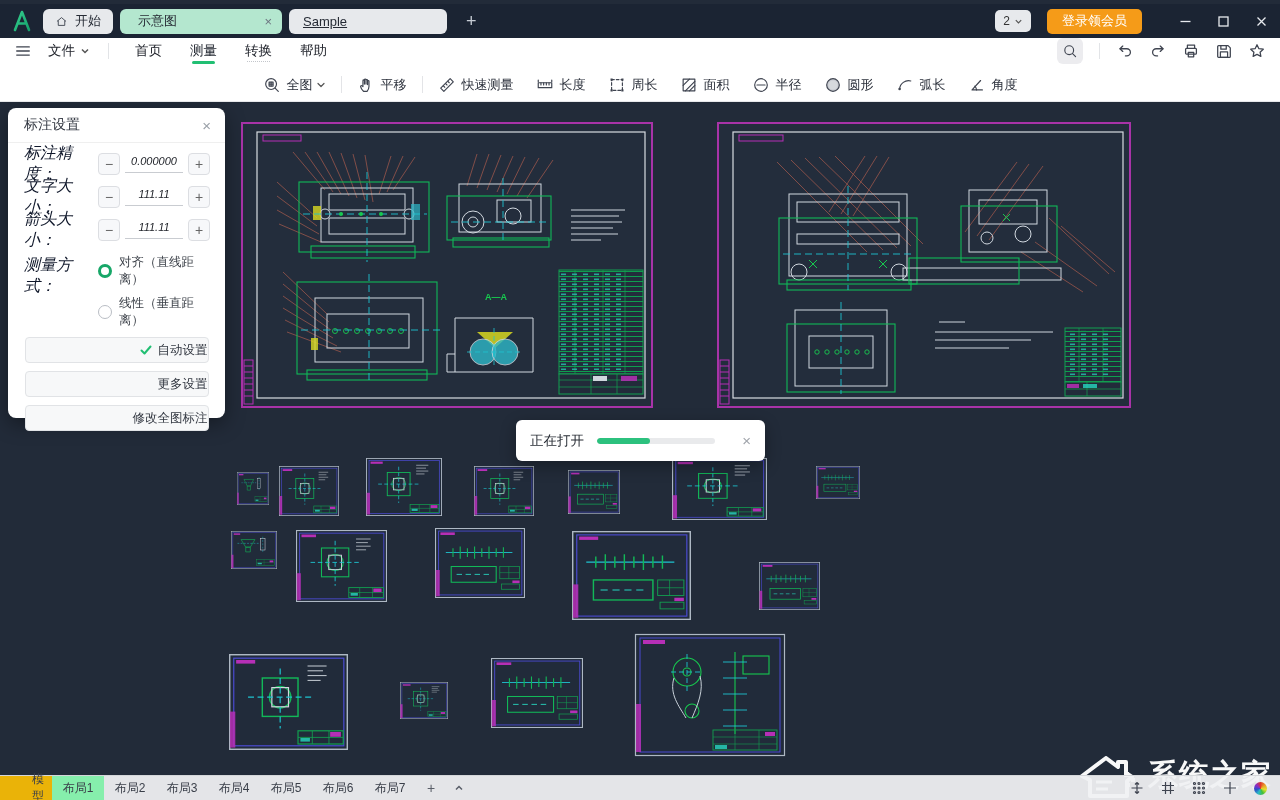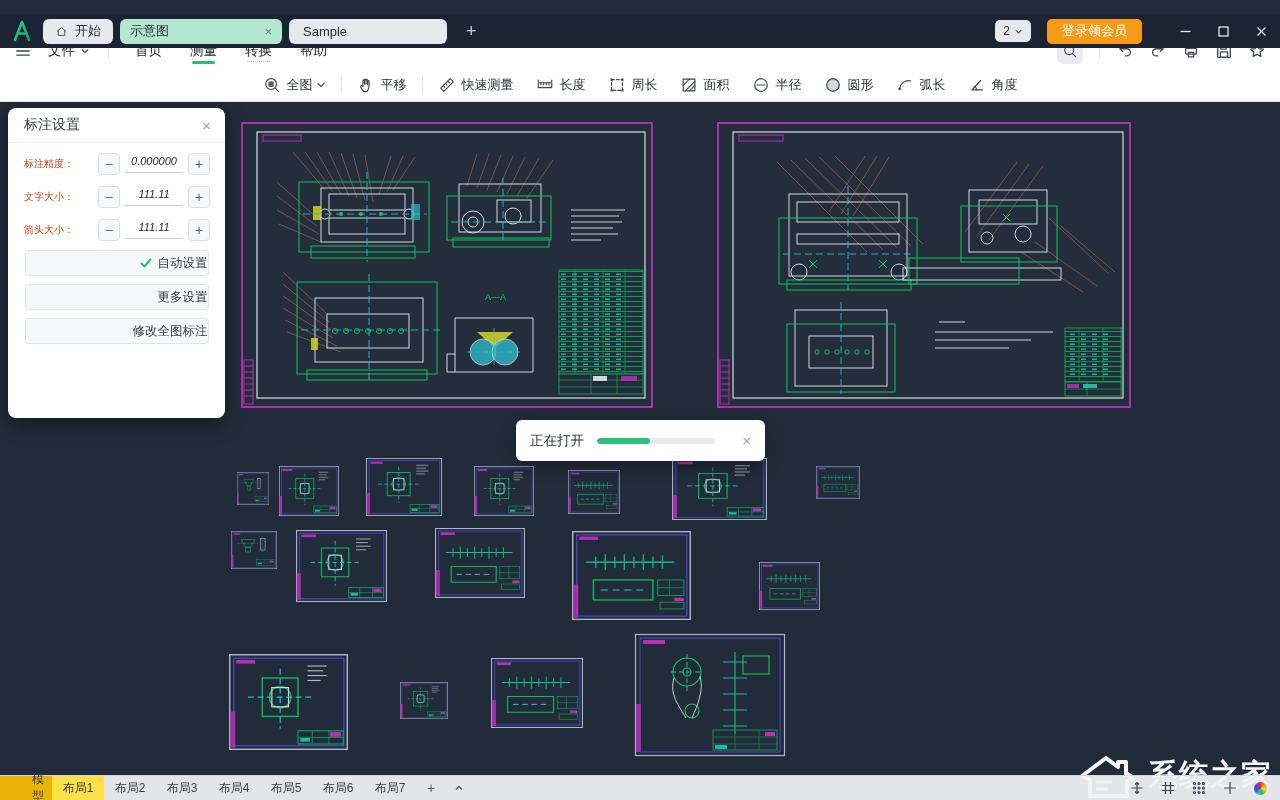--- a/index.html
+++ b/index.html
@@ -1,26 +1,26 @@
 <!DOCTYPE html>
 <html><head>
 <meta charset="utf-8">
 <style>
   * { margin:0; padding:0; box-sizing:border-box; }
   html,body { width:1280px; height:800px; overflow:hidden; }
   body { font-family:"Liberation Sans", sans-serif; background:#222b39; position:relative; }
 
   
-  .titlebar { position:absolute; top:14px; left:0; width:1280px; height:34px; background:#1b2433; display:flex; align-items:center; z-index:40; }
+  .titlebar { position:absolute; top:4px; left:0; width:1280px; height:34px; background:#1b2433; display:flex; align-items:center; z-index:40; }
   .app-logo { width:24px; height:24px; margin:0 9px 0 10px; flex:none; }
   .doc-tabs { display:flex; align-items:center; gap:7px; }
   .dtab { height:25px; border-radius:6px; background:#e7e9ec; color:#262b35; display:flex; align-items:center; padding:0 14px; font-size:13px; cursor:default; }
   .dtab.home { gap:7px; padding:0 12px; }
-  .dtab.active { background:#b4e7cf; width:162px; padding:0 10px 0 10px; justify-content:space-between; }
-  .dtab.sample { width:158px; justify-content:flex-start; }
+  .dtab.active { background:#b4e7cf; width:162px; padding:0 10px 0 18px; justify-content:space-between; }
+  .dtab.sample { width:158px; justify-content:flex-start;text-decoration:underline; }
   .dtab .x { color:#6d7480; font-size:13px; line-height:1; }
   .newtab { color:#c6ccd4; font-size:18px; margin-left:12px; font-weight:400; }
   .tb-right { margin-left:auto; display:flex; align-items:center; }
   .count-pill { height:22px; background:#e7e9ec; border-radius:5px; color:#333; font-size:12px; display:flex; align-items:center; gap:4px; padding:0 8px; margin-right:16px; }
   .count-pill svg { width:9px; height:9px; }
   .login-btn { height:25px; background:#f59b18; border-radius:5px; color:#fff; font-size:13px; display:flex; align-items:center; padding:0 15px; margin-right:24px; }
   .winbtn { width:38px; height:34px; display:flex; align-items:center; justify-content:center; }
   .winbtn svg { width:13px; height:13px; stroke:#e8ebef; stroke-width:1.3; fill:none; }
 
   
@@ -38,29 +38,29 @@
   .search-wrap { width:26px; height:26px; background:#ececef; border-radius:6px; display:flex; align-items:center; justify-content:center; }
 
   
   .toolbar { position:absolute; top:68px; left:0; width:1280px; height:34px; background:#ffffff; border-bottom:1px solid #e7e8ea; display:flex; align-items:center; justify-content:center; z-index:38; }
   .tool { display:flex; align-items:center; gap:6px; padding:0 11px; font-size:13px; color:#2a2f3a; height:34px; }
   .tool svg { width:18px; height:18px; stroke:#3f4450; stroke-width:1.3; fill:none; stroke-linecap:round; stroke-linejoin:round; }
   .tool .chev { width:10px; height:10px; margin-left:-3px; }
   .tdiv { width:1px; height:17px; background:#e3e4e7; margin:0 4px; }
 
   
-  .canvas { position:absolute; top:102px; left:0; width:1280px; height:673px; background:#222b39; z-index:1; }
+  .canvas { position:absolute; top:102px; left:0; width:1280px; height:673px; background:#222b39; z-index:1;font-weight:bold; }
 
   
   .panel { position:absolute; left:8px; top:108px; width:217px; height:310px; background:#fff; border-radius:8px; box-shadow:0 6px 20px rgba(0,0,0,.38); z-index:30; }
   .panel-head { height:35px; display:flex; align-items:center; padding:0 14px 0 16px; border-bottom:1px solid #efefef; }
   .panel-title { font-size:14px; color:#333842; }
   .panel-close { margin-left:auto; color:#9aa0a8; font-size:15px; }
   .prow { display:flex; align-items:center; padding:0 13px 0 16px; margin-top:9px; height:24px; }
-  .plabel { width:74px; font-size:10px; color:#c2410c; flex:none; }
+  .plabel { width:74px; font-size:16px; color:#0f172a; flex:none;font-style:italic; }
   .stepbtn { width:22px; height:22px; border:1px solid #dcdee2; border-radius:4px; background:#f7f8fa; color:#666; font-size:14px; line-height:1; display:flex; align-items:center; justify-content:center; flex:none; }
   .pval { width:58px; text-align:center; font-size:11px; color:#23262c; border-bottom:1px solid #c9ccd1; padding-bottom:5px; margin:0 5px;font-style:italic; }
   .mode-row { display:flex; padding:0 13px 0 16px; margin-top:12px; }
   .radios { display:flex; flex-direction:column; gap:7px; }
   .radio { display:flex; align-items:center; gap:7px; font-size:12.5px; color:#3c4149; }
   .rdot { width:14px; height:14px; border-radius:50%; flex:none; }
   .rdot.on { border:3.5px solid #17a768; background:#fff; }
   .rdot.off { border:1.5px solid #b9bdc4; background:#fff; }
   .pbtn { width:184px; height:26px; margin:8px auto 0; border:1px solid #e1e3e6; border-radius:4px; background:#f7f8f9; display:flex; align-items:center; justify-content:flex-end; gap:6px; font-size:12.5px; color:#333842; }
   .pbtn:first-of-type { margin-top:13px; }
@@ -70,21 +70,21 @@
   .progress-dialog { position:absolute; left:516px; top:420px; width:249px; height:41px; background:#fff; border-radius:6px; box-shadow:0 5px 16px rgba(0,0,0,.32); display:flex; align-items:center; padding:0 14px; z-index:20; }
   .pd-label { font-size:13.5px; color:#262b33; margin-right:13px; white-space:nowrap; }
   .pd-track { width:118px; height:6px; border-radius:3px; background:#e9eaec; overflow:hidden; }
   .pd-fill { height:6px; border-radius:3px; background:#2cc17e; }
   .pd-close { margin-left:auto; color:#a0a4ab; font-size:15px; }
 
   
   .layoutbar { position:absolute; bottom:0; left:0; width:1280px; height:25px; background:rgba(240,241,243,.94); border-top:1px solid #d4d6d9; display:flex; align-items:stretch; font-size:12px; color:#3a3f49; z-index:10; }
   .ltab { width:52px; display:flex; align-items:center; justify-content:center; }
   .ltab.model { background:#eab308;padding-left:32px; }
-  .ltab.active { background:#fde047;text-align:right; }
+  .ltab.active { background:#86efac;text-align:right; }
   .lplus { width:30px; display:flex; align-items:center; justify-content:center; color:#5a5f69; font-size:14px; }
   .lchev { width:26px; display:flex; align-items:center; justify-content:center; }
   .lchev svg { width:10px; height:10px; stroke:#5a5f69; stroke-width:1.5; fill:none; }
   .status-icons { margin-left:auto; display:flex; align-items:center; gap:17px; margin-right:13px; }
   .status-icons svg { width:14px; height:14px; stroke:#3f4450; stroke-width:1.2; fill:none; }
   .color-wheel { width:13px; height:13px; border-radius:50%; background:conic-gradient(#e0352b,#e8a02c,#e5e02e,#3fbf3a,#2bb8c8,#2b50c8,#8c2bc8,#e0352b); }
 
   
   .watermark { position:absolute; right:8px; bottom:2px; display:flex; align-items:center; gap:8px; z-index:5; opacity:.97; pointer-events:none; }
   .wm-text { color:#fff; font-size:30px; font-weight:700; letter-spacing:1px; }
@@ -595,20 +595,33 @@
     <div class="stepbtn">−</div>
     <div class="pval">111.11</div>
     <div class="stepbtn">+</div>
   </div>
   <div class="prow">
     <span class="plabel">箭头大小：</span>
     <div class="stepbtn">−</div>
     <div class="pval">111.11</div>
     <div class="stepbtn">+</div>
   </div>
+  <div class="mode-row">
+    <span class="plabel" style="margin-top:1px">测量方式：</span>
+    <div class="radios">
+      <div class="radio">
+        <span class="rdot on"></span>
+        <span>对齐（直线距离）</span>
+      </div>
+      <div class="radio">
+        <span class="rdot off"></span>
+        <span>线性（垂直距离）</span>
+      </div>
+    </div>
+  </div>
   <div class="pbtn">
     <svg viewBox="0 0 12 12">
         <path d="M1.5 6.5l3 3 6-7"></path>
       </svg>
     <span>自动设置</span>
   </div>
   <div class="pbtn">
     <span>更多设置</span>
   </div>
   <div class="pbtn">

